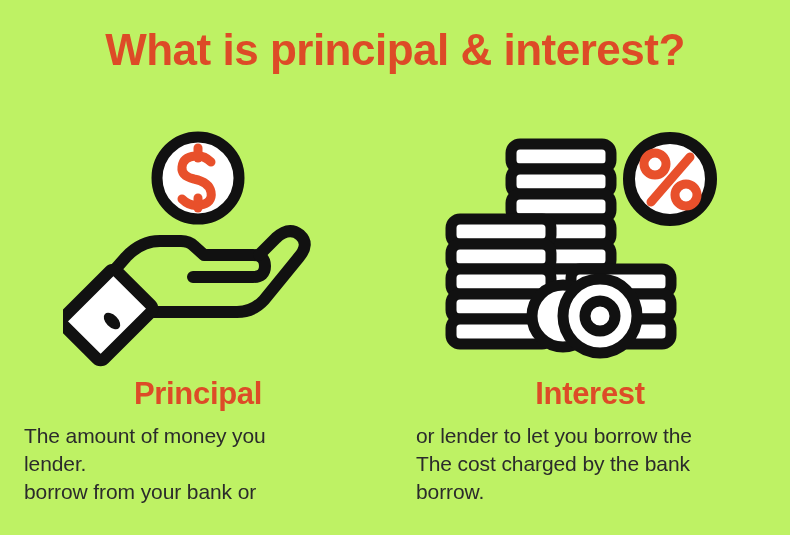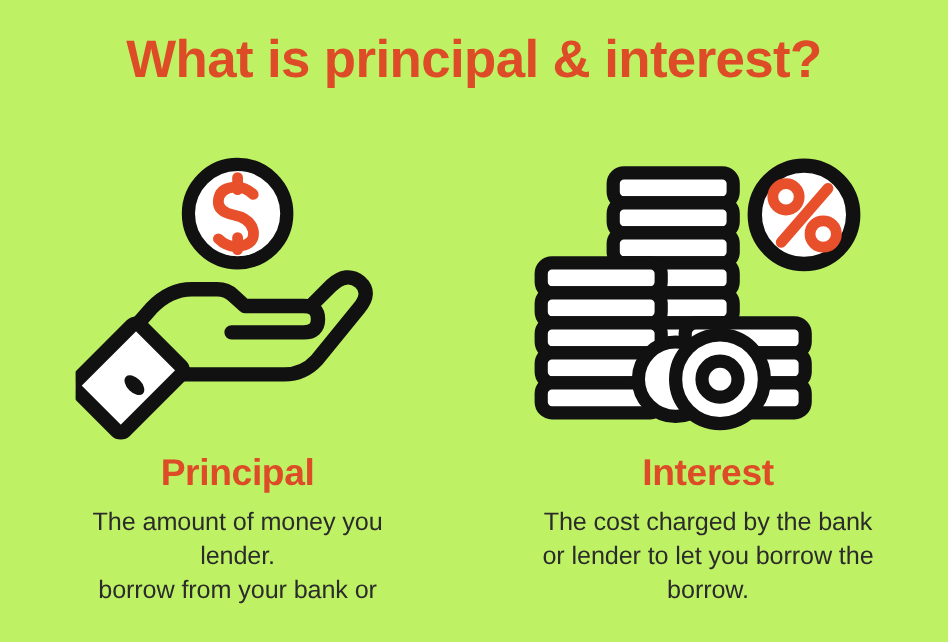--- a/index.html
+++ b/index.html
@@ -62,21 +62,20 @@
     text-align: center;
     font-size: 31px;
     line-height: 36px;
     font-weight: bold;
     color: #dd4b27;
     letter-spacing: -0.3px;
   }
 
   .column-body {
     margin-top: 10px;
-    text-align: center;
     font-size: 21px;
     line-height: 28px;
     font-weight: normal;
     color: #2b2b2b;
     letter-spacing: -0.1px;
     padding: 0 6px;
   }
 </style>
 </head>
 <body>
@@ -175,19 +174,19 @@
 
         <circle cx="118" cy="206" r="31" fill="#ffffff" stroke="#111111" stroke-width="11"></circle>
         <circle cx="155" cy="206" r="37" fill="#ffffff" stroke="#111111" stroke-width="11"></circle>
         <circle cx="155" cy="206" r="15" fill="#ffffff" stroke="#111111" stroke-width="11"></circle>
       </svg>
     </div>
 
     <div class="column-heading">Interest</div>
 
     <div class="column-body">
+      <div>or lender to let you borrow the</div>
       <div>The cost charged by the bank</div>
-      <div>or lender to let you borrow the</div>
       <div>borrow.</div>
     </div>
   </div>
 
 </div>
 
 </body></html>

